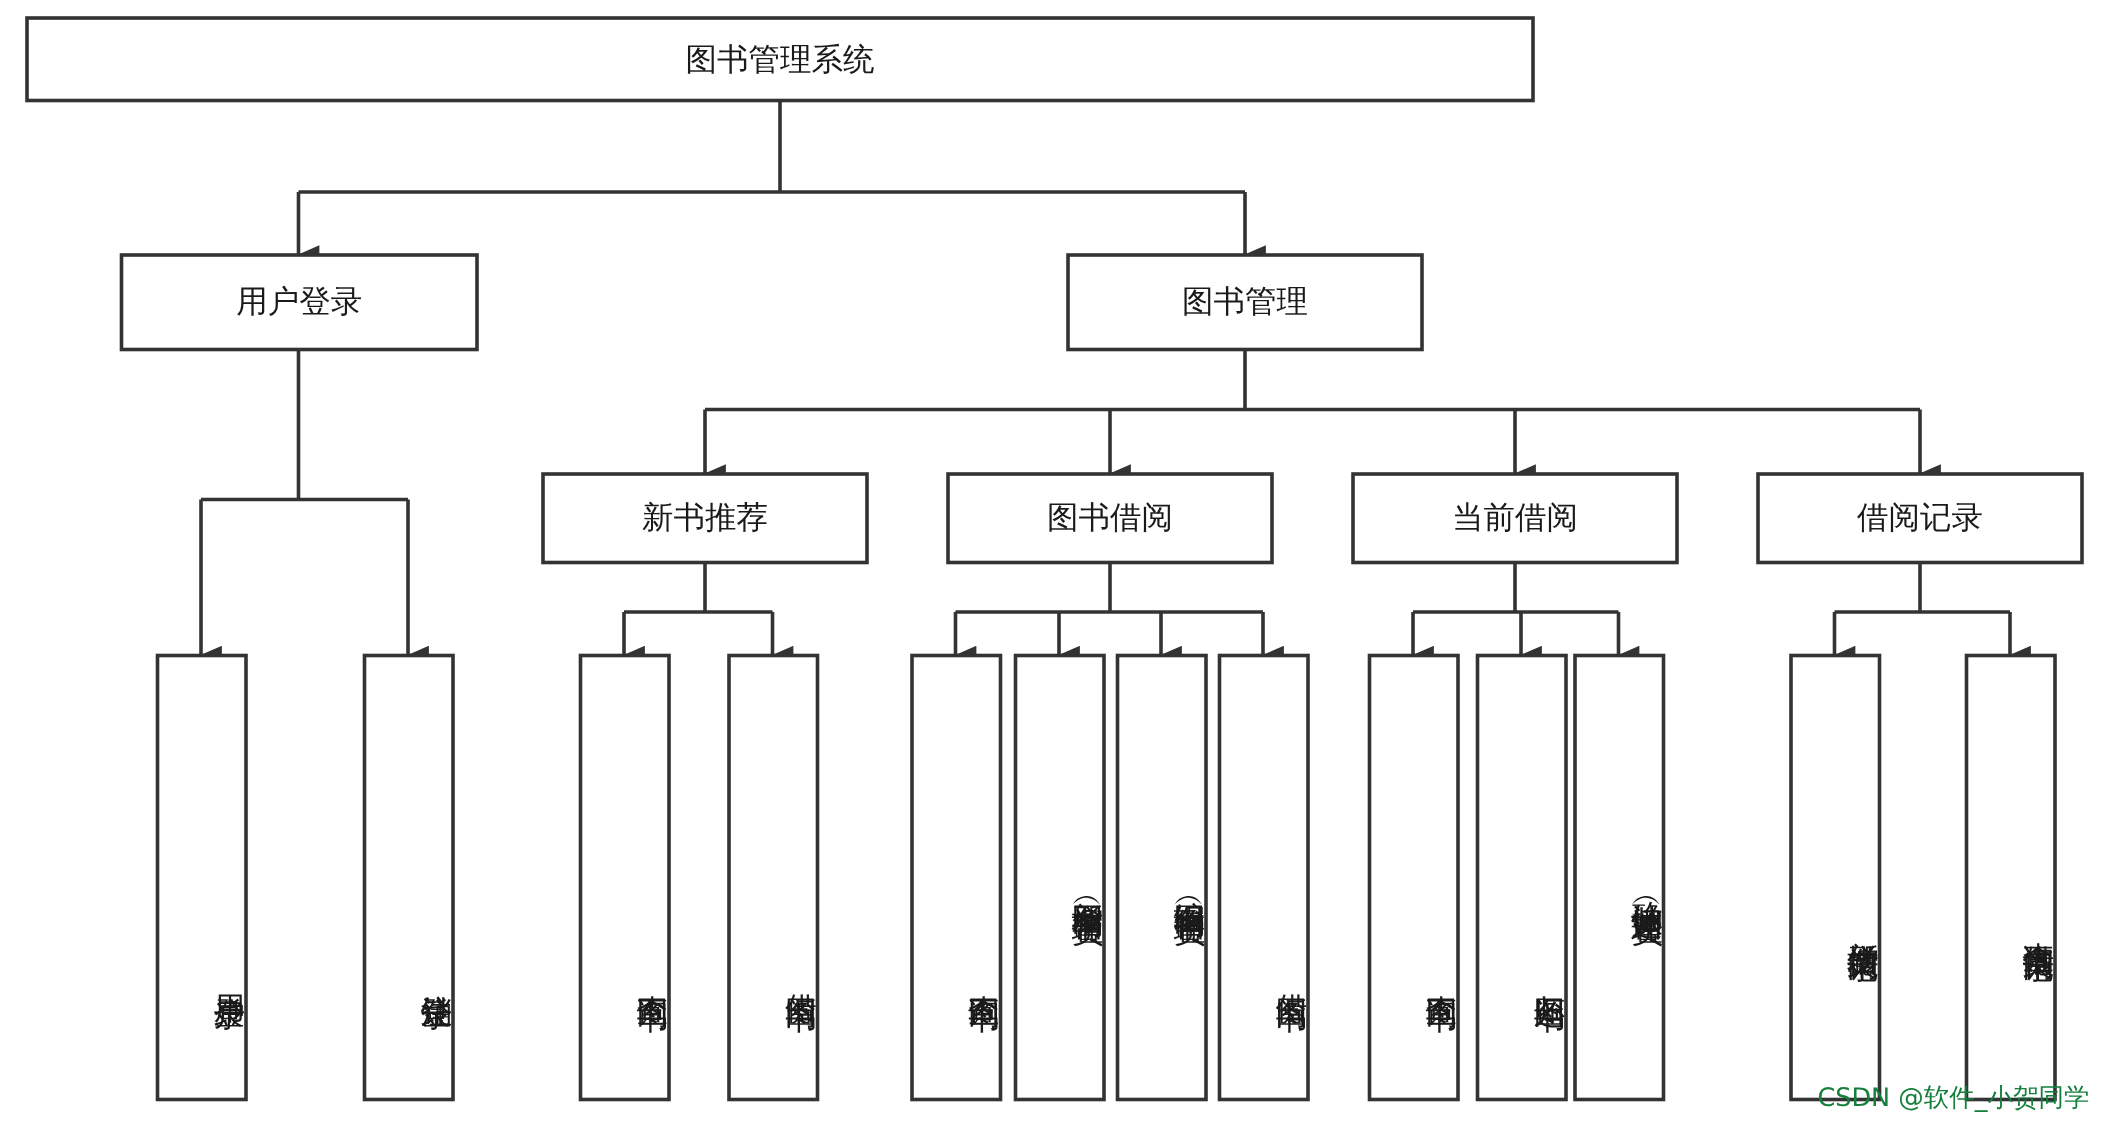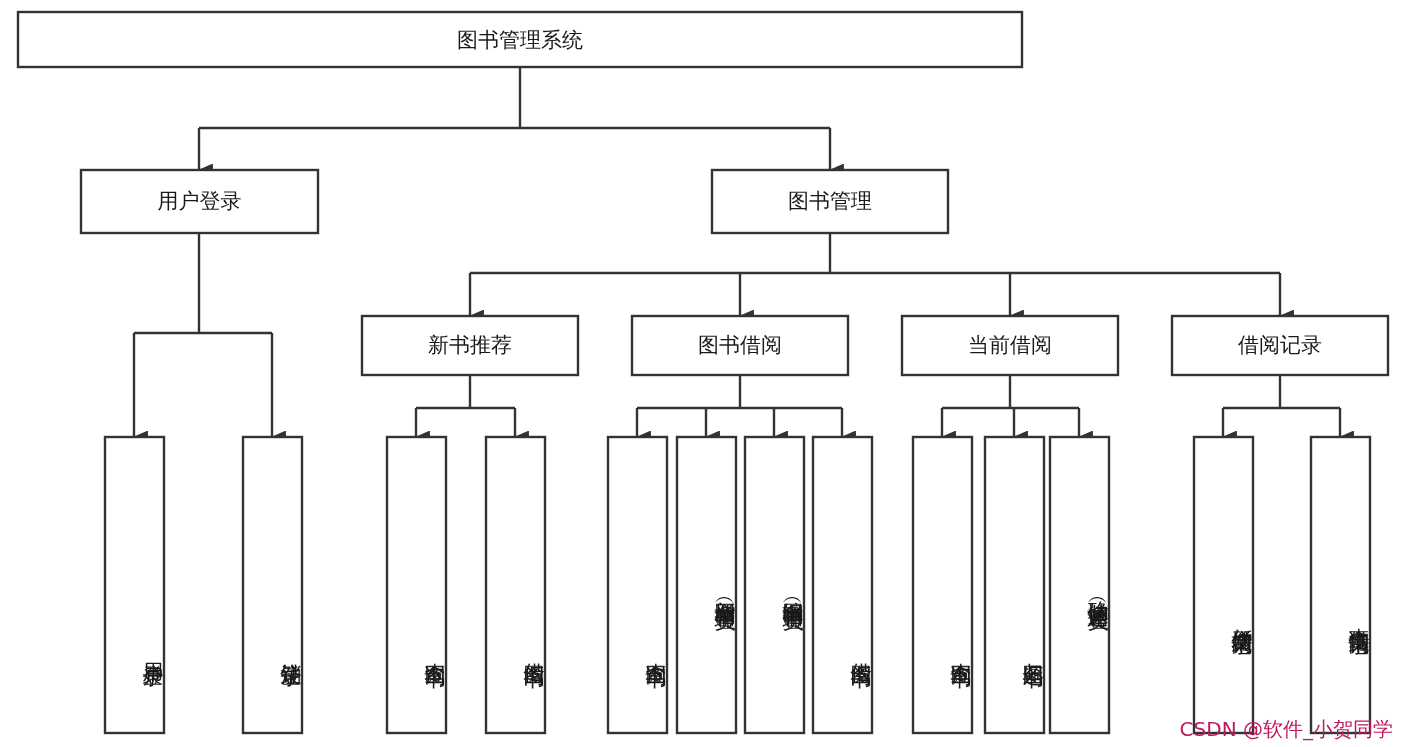--- a/index.html
+++ b/index.html
@@ -64,22 +64,22 @@
     pointer-events: none;
     display: flex;
     align-items: flex-start;
     justify-content: center;
   }
   .watermark {
     position: absolute;
     right: 12px;
     bottom: 4px;
     font-family: "DejaVu Sans", "Liberation Sans", sans-serif;
-    font-size: 20px;
-    color: #be185d;
+    font-size: 17px;
+    color: #15803d;
     white-space: nowrap;
     user-select: none;
   }
 </style>
 </head>
 <body>
 
 <div id="diagram-root">
 
   <svg class="flow" viewBox="0 0 1405 747">

